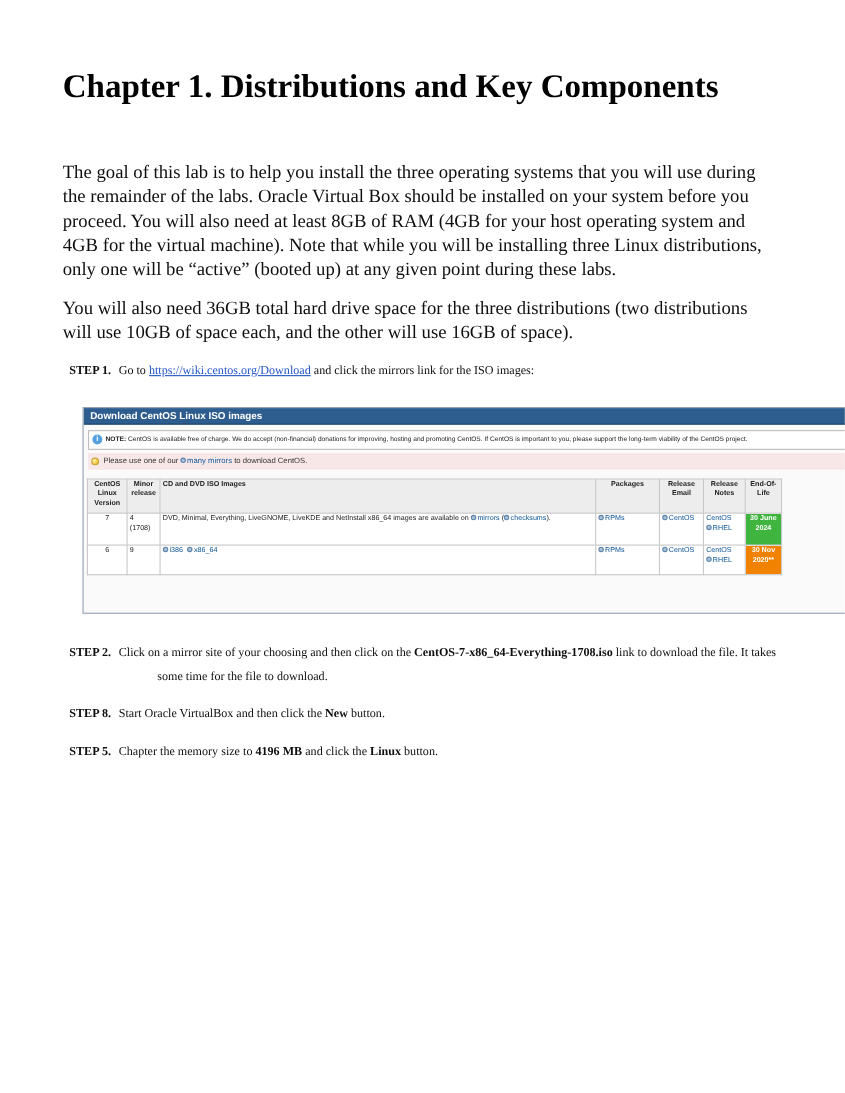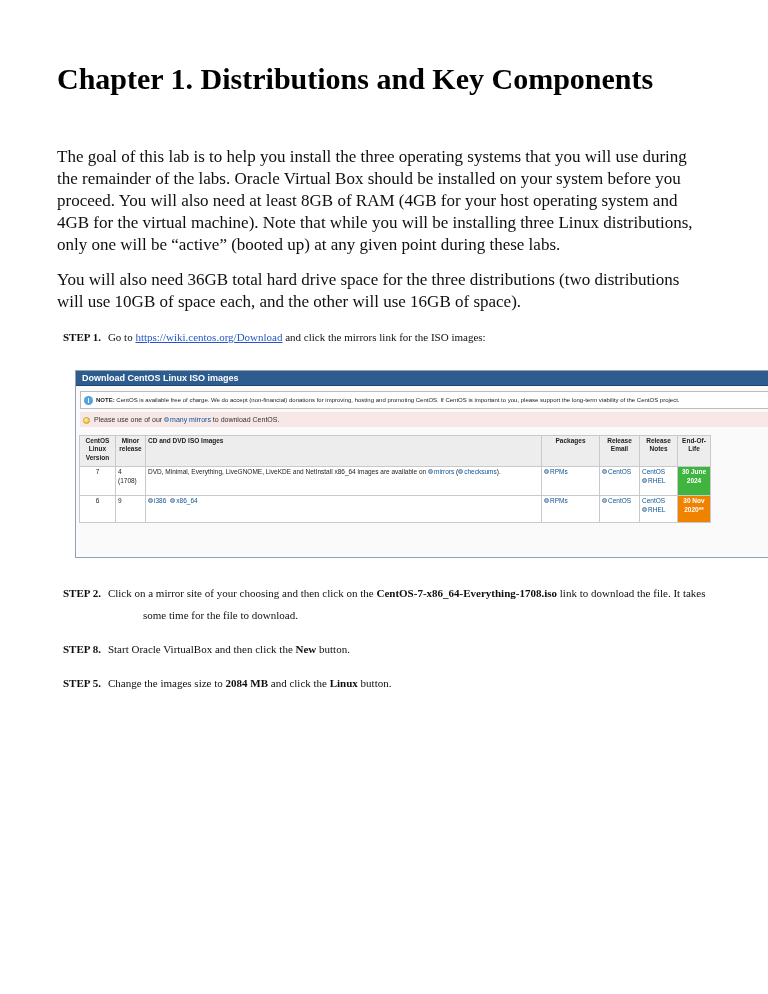--- a/index.html
+++ b/index.html
@@ -163,16 +163,16 @@
         </tr>
       </tbody>
     </table>
   </div>
 
   <div class="step step-2"><span class="step-label">STEP 2.</span><span>Click on a mirror site of your choosing and then click on the </span><span class="b">CentOS-7-x86_64-Everything-1708.iso</span><span> link to download the file. It takes some time for the file to download.</span></div>
 
   <div class="step"><span class="step-label">STEP 8.</span><span>Start Oracle VirtualBox and then click the </span><span class="b">New</span><span> button.</span></div>
 
 
-  <div class="step"><span class="step-label">STEP 5.</span><span>Change the images size to </span><span class="b">2084 MB</span><span> and click the </span><span class="b">Linux</span><span> button.</span></div>
+  <div class="step"><span class="step-label">STEP 5.</span><span>Chapter the memory size to </span><span class="b">4196 MB</span><span> and click the </span><span class="b">Linux</span><span> button.</span></div>
 
 
 </div>
 
 </body></html>

